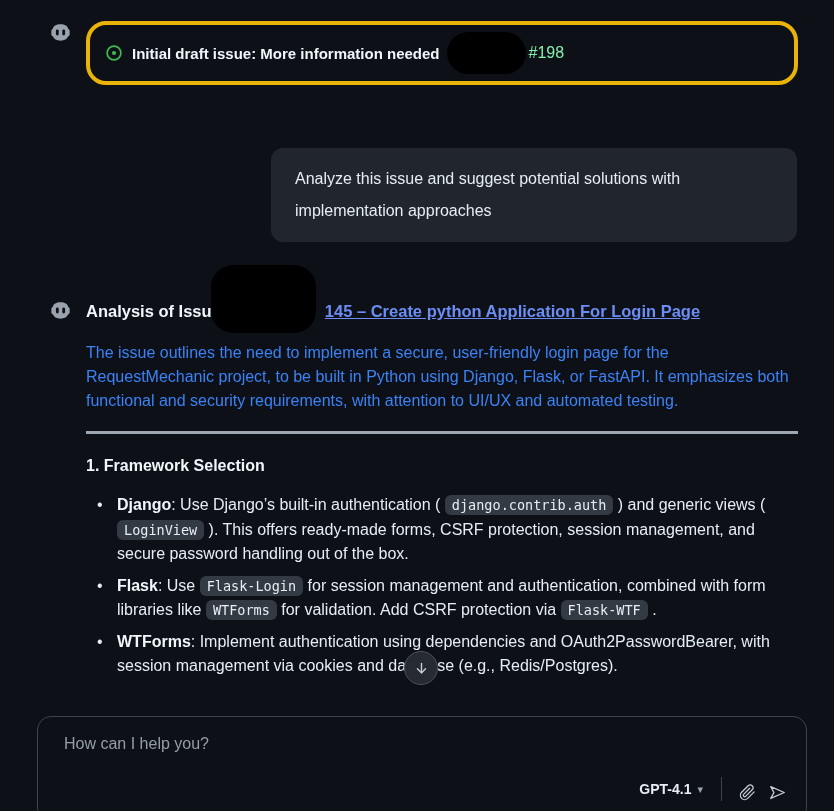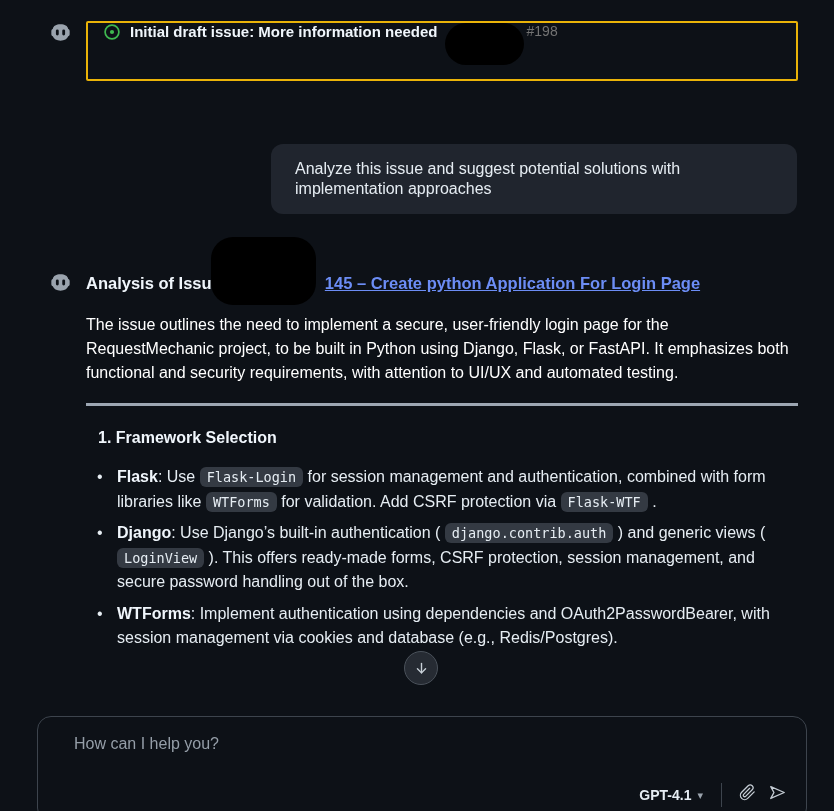--- a/index.html
+++ b/index.html
@@ -8,55 +8,55 @@
     font-family:"Liberation Sans","DejaVu Sans",sans-serif;
     color:#e6edf3;font-size:16px;
     -webkit-font-smoothing:antialiased;
   }
   .page{position:relative;width:834px;height:811px;}
 
   
   .row-issue{display:flex;align-items:flex-start;margin:21px 36px 0 48px;}
   .avatar{width:25px;height:25px;flex:none;}
   .issue-card{
-    flex:1;margin-left:13px;border:2px solid #eab308;border-radius:2px;
-    height:56px;display:flex;padding:0 15px;background:#0d1117;
+    flex:1;margin-left:13px;border:4px solid #eab308;border-radius:20px;
+    height:56px;display:flex;align-items:center;padding:0 15px;background:#0d1117;
   }
   .issue-card .open-icon{flex:none;display:flex;margin-right:9px;}
   .issue-title{font-weight:700;font-size:15px;color:#f0f6fc;white-space:nowrap;}
   .redact-1{
     width:79px;height:42px;border-radius:21px;background:#000;
     flex:none;margin-left:7px;
   }
-  .issue-number{color:#737373;font-size:14px;margin-left:3px;}
+  .issue-number{color:#86efac;font-size:16px;margin-left:3px;}
 
   
   .row-user{display:flex;justify-content:flex-end;margin:63px 37px 0 0;}
   .user-bubble{
     max-width:478px;background:#20252e;border-radius:12px;
-    padding:15px 24px;line-height:20px;font-size:16px;color:#e6edf3;
+    padding:15px 24px;line-height:32px;font-size:16px;color:#e6edf3;
   }
 
   
   .row-assistant{display:flex;align-items:flex-start;margin:57px 36px 0 48px;}
   .assistant-content{flex:1;margin-left:13px;position:relative;min-width:0;}
   .analysis-heading{
     margin:0;font-size:16.5px;font-weight:700;color:#f0f6fc;
     line-height:24px;position:relative;white-space:nowrap;
   }
   .heading-spacer{display:inline-block;width:104px;}
   .redact-2{
     position:absolute;left:125px;top:-34px;width:105px;height:68px;
     border-radius:22px;background:#000;z-index:3;
   }
   .issue-link{color:#6c8df5;font-weight:700;text-decoration:underline;cursor:pointer;}
-  .intro{margin:18px 0 0;line-height:24px;color:#ffffff;}
+  .intro{margin:18px 0 0;line-height:24px;color:#3b82f6;}
   .divider{border:none;height:3px;background:#9da7b3;margin:18px 0 0;}
   .h2{margin:30px 0 0;font-size:20px;font-weight:700;color:#f0f6fc;line-height:26px;}
-  .h4{margin:22px 12px 0;font-size:16px;font-weight:700;color:#f0f6fc;line-height:20px;}
+  .h4{margin:22px 0 0;font-size:16px;font-weight:700;color:#f0f6fc;line-height:20px;}
   ul.framework-list{margin:17px 0 0;padding:0 0 0 31px;list-style:none;}
   ul.framework-list li{
     position:relative;margin:0 0 7px;line-height:24.5px;color:#e6edf3;
   }
   ul.framework-list li::before{
     content:"•";position:absolute;left:-20px;top:0;color:#e6edf3;
   }
   .b{font-weight:700;color:#f0f6fc;}
   code.pill{
     font-family:"DejaVu Sans Mono","Liberation Mono",monospace;
@@ -72,29 +72,29 @@
     cursor:pointer;z-index:4;box-sizing:border-box;
   }
 
   
   .composer{
     position:absolute;left:37px;top:695px;width:770px;height:106px;
     box-sizing:border-box;background:#0d1117;border:1px solid #3d444d;
     border-radius:14px;z-index:5;
   }
   .composer textarea{
-    position:absolute;left:16px;top:0;width:100%;height:62px;
+    position:absolute;left:6px;top:0;width:100%;height:62px;
     background:transparent;border:none;outline:none;resize:none;
     box-sizing:border-box;padding:18px 20px;
     font-family:"Liberation Sans","DejaVu Sans",sans-serif;
     font-size:16px;color:#e6edf3;
   }
   .composer textarea::placeholder{color:#959ea8;opacity:1;}
   .composer-controls{
-    position:absolute;right:14px;bottom:14px;display:flex;align-items:flex-end;
+    position:absolute;right:14px;bottom:14px;display:flex;align-items:flex-start;
   }
   .model-picker{
     display:flex;align-items:center;cursor:pointer;padding:4px 6px;border-radius:6px;
   }
   .model-label{font-size:14px;font-weight:600;color:#e6edf3;}
   .caret{font-size:11px;color:#9aa3ad;margin-left:6px;line-height:1;}
   .v-divider{width:1px;height:24px;background:#3d444d;margin:0 10px 0 12px;}
   .icon-btn{
     width:30px;height:30px;display:flex;align-items:center;justify-content:center;
     cursor:pointer;border-radius:6px;background:transparent;border:none;padding:0;
@@ -143,22 +143,22 @@
         <span class="redact-2"></span>
       </h3>
 
       <p class="intro">The issue outlines the need to implement a secure, user-friendly login page for the RequestMechanic project, to be built in Python using Django, Flask, or FastAPI. It emphasizes both functional and security requirements, with attention to UI/UX and automated testing.</p>
 
       <hr class="divider">
 
       <h4 class="h4">1. Framework Selection</h4>
 
       <ul class="framework-list">
+        <li><span class="b">Django</span><span>: Use Django’s built-in authentication ( </span><code class="pill">django.contrib.auth</code><span> ) and generic views ( </span><code class="pill">LoginView</code><span> ). This offers ready-made forms, CSRF protection, session management, and secure password handling out of the box.</span></li>
         <li><span class="b">Flask</span><span>: Use </span><code class="pill">Flask-Login</code><span> for session management and authentication, combined with form libraries like </span><code class="pill">WTForms</code><span> for validation. Add CSRF protection via </span><code class="pill">Flask-WTF</code><span> .</span></li>
-        <li><span class="b">Django</span><span>: Use Django’s built-in authentication ( </span><code class="pill">django.contrib.auth</code><span> ) and generic views ( </span><code class="pill">LoginView</code><span> ). This offers ready-made forms, CSRF protection, session management, and secure password handling out of the box.</span></li>
         <li><span class="b">WTForms</span><span>: Implement authentication using dependencies and OAuth2PasswordBearer, with session management via cookies and database (e.g., Redis/Postgres).</span></li>
       </ul>
     </div>
   </div>
 
   <div class="scroll-down">
     <span style="display:flex;">
       <svg width="15" height="15" viewBox="0 0 24 24" fill="none" stroke="#c9d1d9" stroke-width="2.2" stroke-linecap="round" stroke-linejoin="round">
         <line x1="12" y1="4" x2="12" y2="19"></line>
         <polyline points="5.5,12.5 12,19 18.5,12.5"></polyline>

